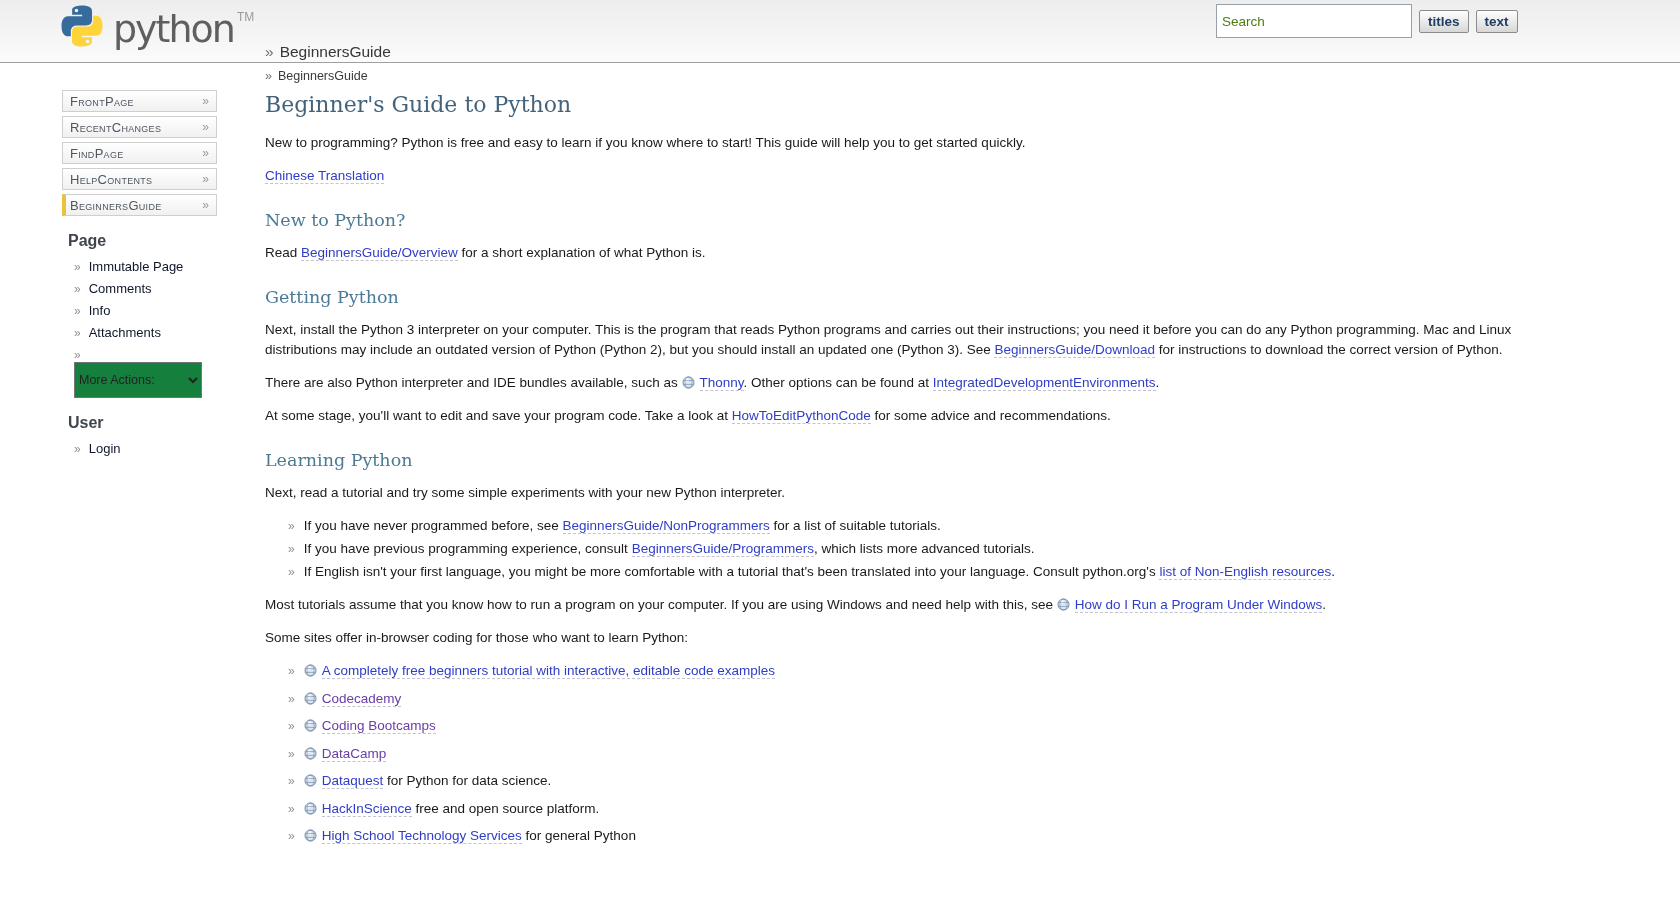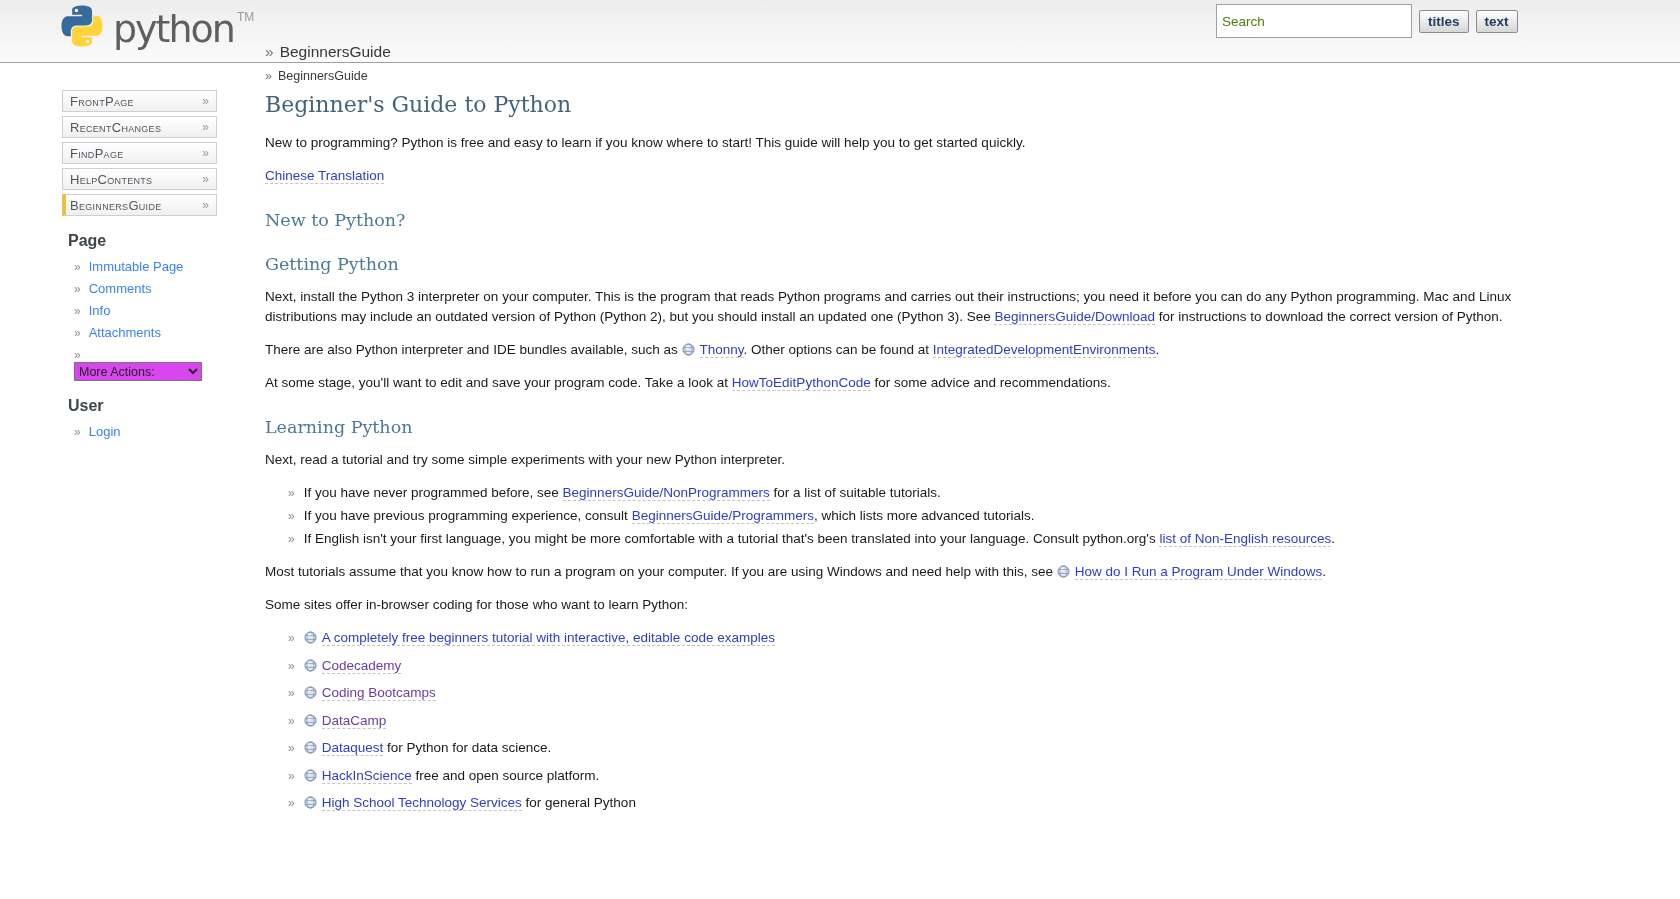--- a/index.html
+++ b/index.html
@@ -43,22 +43,22 @@
     justify-content:space-between; padding:0 7px; cursor:pointer;
   }
   .navbox.active { border-left:4px solid #e9c23f; padding-left:4px; }
   .nav-label { font-variant:small-caps; font-size:13px; color:#4e5660; letter-spacing:.3px; }
   .nav-chev { color:#999; font-size:12px; }
 
   .side-heading { font-weight:bold; font-size:16px; color:#3e454d; margin:16px 0 9px 6px; }
   .side-list { list-style:none; margin:0; padding:0; }
   .side-list li { margin:0 0 7px 12px; font-size:13px; color:#444; }
   .side-list li::before { content:"»"; color:#8f8f97; margin-right:8px; font-size:12px; }
-  .side-link { color:#3b82f6; text-decoration:none; cursor:pointer; }
-  .more-actions { width:128px; height:19px; font-family:inherit; font-size:12.5px; color:#222; border:1px solid #767676; background:#d946ef; }
+  .side-link { color:#0f172a; text-decoration:none; cursor:pointer; }
+  .more-actions { width:128px; height:36px; font-family:inherit; font-size:12.5px; color:#222; border:1px solid #767676; background:#15803d; }
 
   
   .main { position:absolute; left:265px; top:88px; width:1250px; font-size:13.5px; line-height:20px; color:#1a1a1a; }
   .page-title { font-family:"DejaVu Serif", serif; font-weight:normal; font-size:22px; line-height:30px; color:#44637b; margin:2px 0 0 0; }
   .section-heading { font-family:"DejaVu Serif", serif; font-weight:normal; font-size:17.5px; color:#4c7994; margin:24px 0 12px 0; }
   .main p { margin:13px 0; }
   .clink { color:#2f3dc6; text-decoration:none; border-bottom:1px dashed #c3c3cf; cursor:pointer; }
   .clink.visited { color:#6a3da5; }
   .content-list { list-style:none; margin:10px 0 13px 0; padding:0 0 0 23px; }
   .content-list li { margin:3px 0; }
@@ -139,20 +139,21 @@
   <ul class="side-list" id="user-items">
       <li><a class="side-link">Login</a></li>
     </ul>
 </div>
 
 <div class="main" id="main-content">
     <h1 class="page-title">Beginner's Guide to Python</h1>
     <p><span>New to programming? Python is free and easy to learn if you know where to start! This guide will help you to get started quickly.</span></p>
     <p><a class="clink">Chinese Translation</a></p>
     <h2 class="section-heading">New to Python?</h2>
+    <p><span>Read </span><a class="clink">BeginnersGuide/Overview</a><span> for a short explanation of what Python is.</span></p>
     <h2 class="section-heading">Getting Python</h2>
     <p><span>Next, install the Python 3 interpreter on your computer. This is the program that reads Python programs and carries out their instructions; you need it before you can do any Python programming. Mac and Linux distributions may include an outdated version of Python (Python 2), but you should install an updated one (Python 3). See </span><a class="clink">BeginnersGuide/Download</a><span> for instructions to download the correct version of Python.</span></p>
     <p><span>There are also Python interpreter and IDE bundles available, such as </span><span class="globe-icon"><svg width="13" height="13" viewBox="0 0 16 16">
           <circle cx="8" cy="8" r="6.8" fill="#dbe6f2" stroke="#5a738e" stroke-width="1"></circle>
           <circle cx="6" cy="5.2" r="2.6" fill="#f2f7fc" stroke="none"></circle>
           <path d="M8 1.2 a4.4 6.8 0 0 0 0 13.6 M8 1.2 a4.4 6.8 0 0 1 0 13.6 M1.6 5.6 h12.8 M1.6 10.4 h12.8" fill="none" stroke="#6c83a0" stroke-width="0.7"></path>
         </svg></span><a class="clink">Thonny</a><span>. Other options can be found at </span><a class="clink">IntegratedDevelopmentEnvironments</a><span>.</span></p>
     <p><span>At some stage, you'll want to edit and save your program code. Take a look at </span><a class="clink">HowToEditPythonCode</a><span> for some advice and recommendations.</span></p>
     <h2 class="section-heading">Learning Python</h2>
     <p><span>Next, read a tutorial and try some simple experiments with your new Python interpreter.</span></p>

